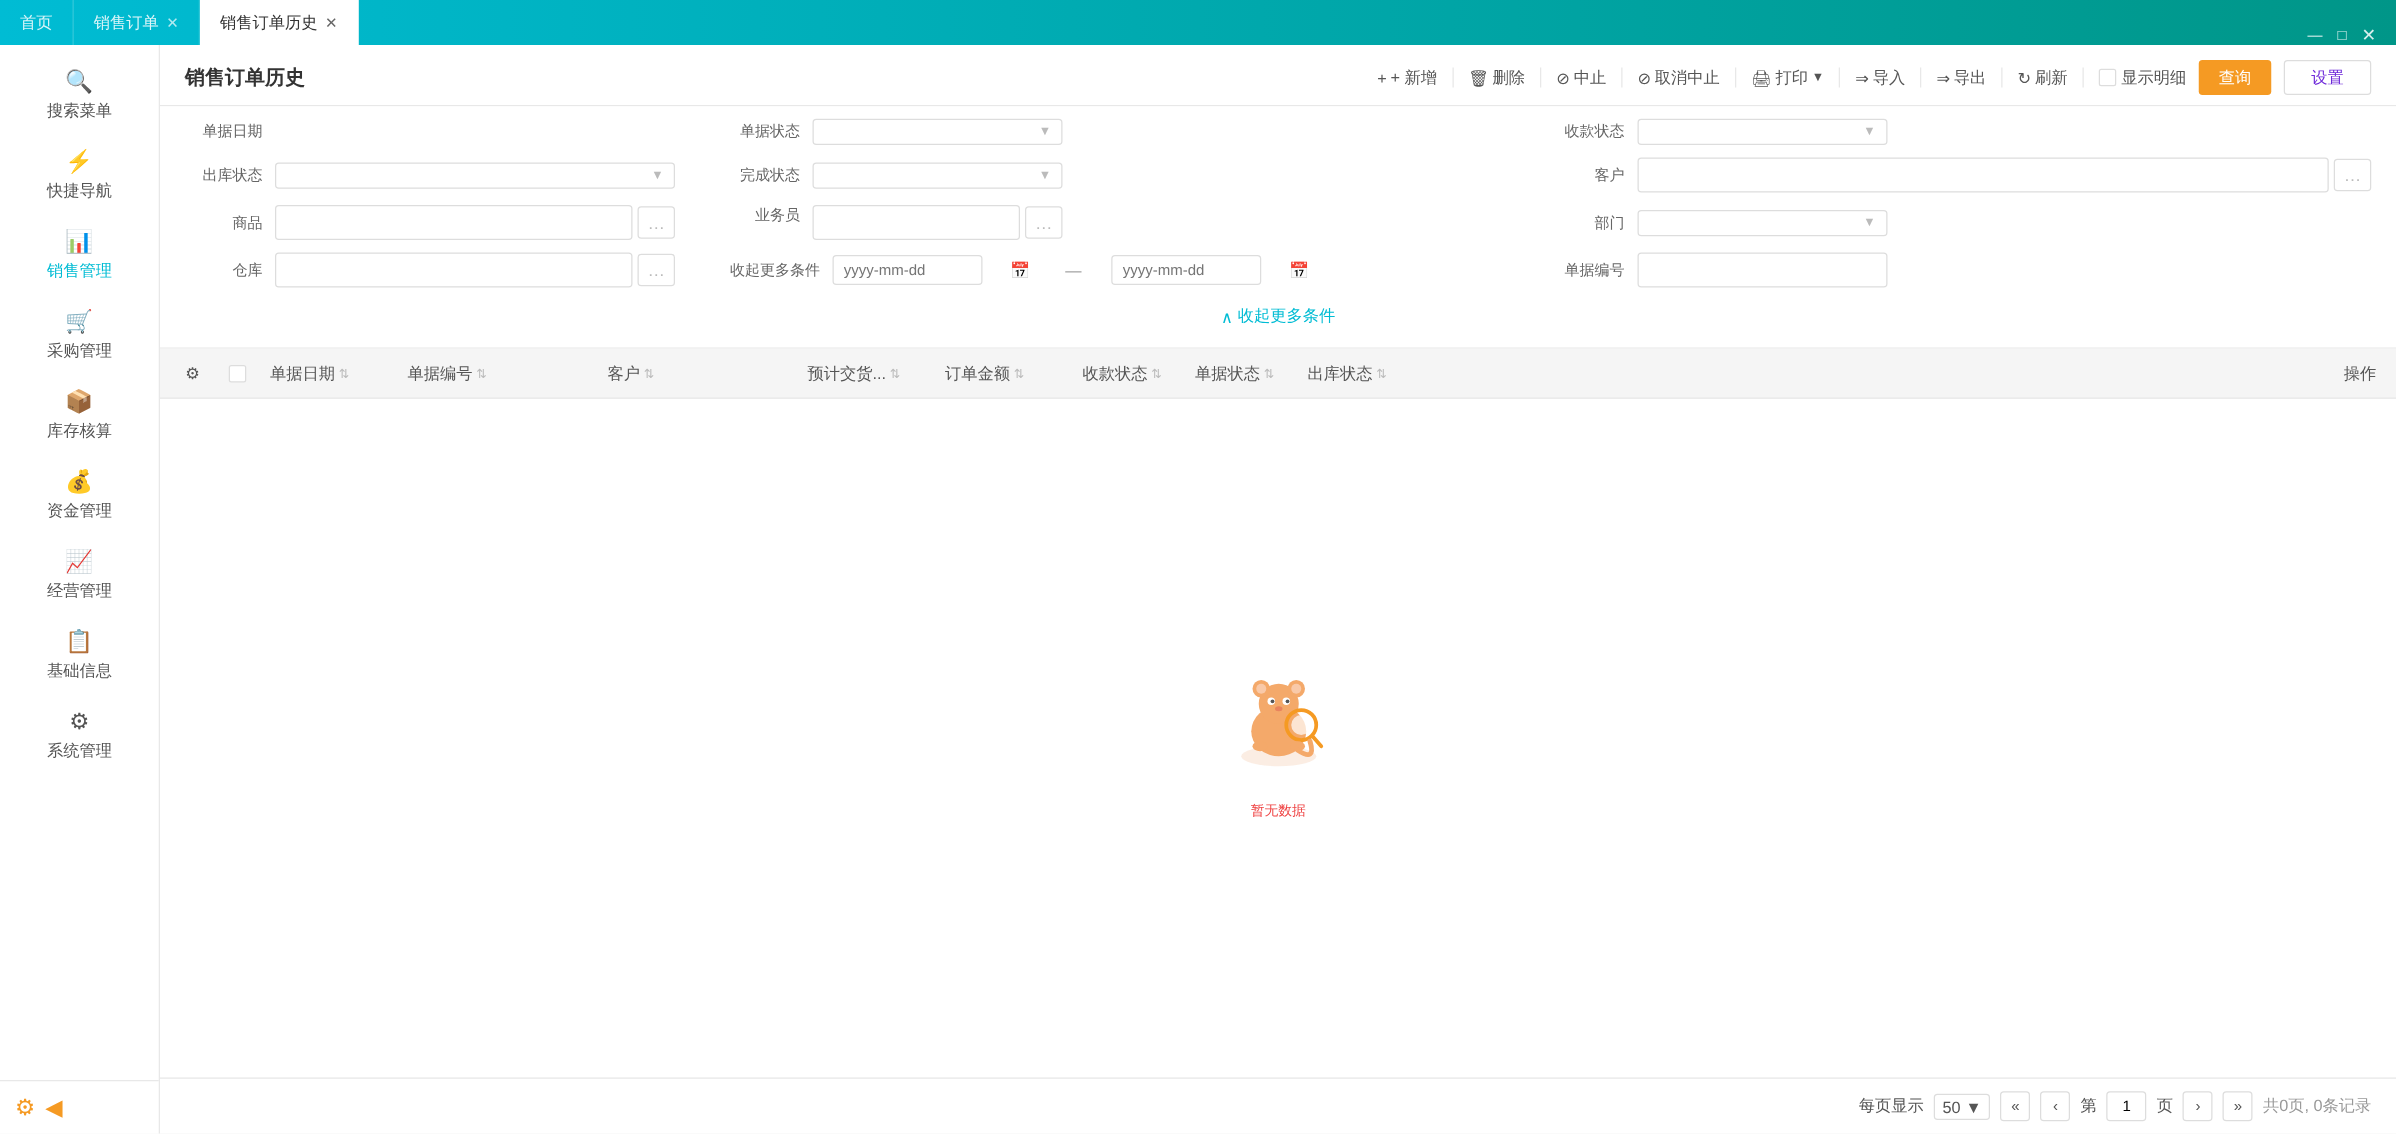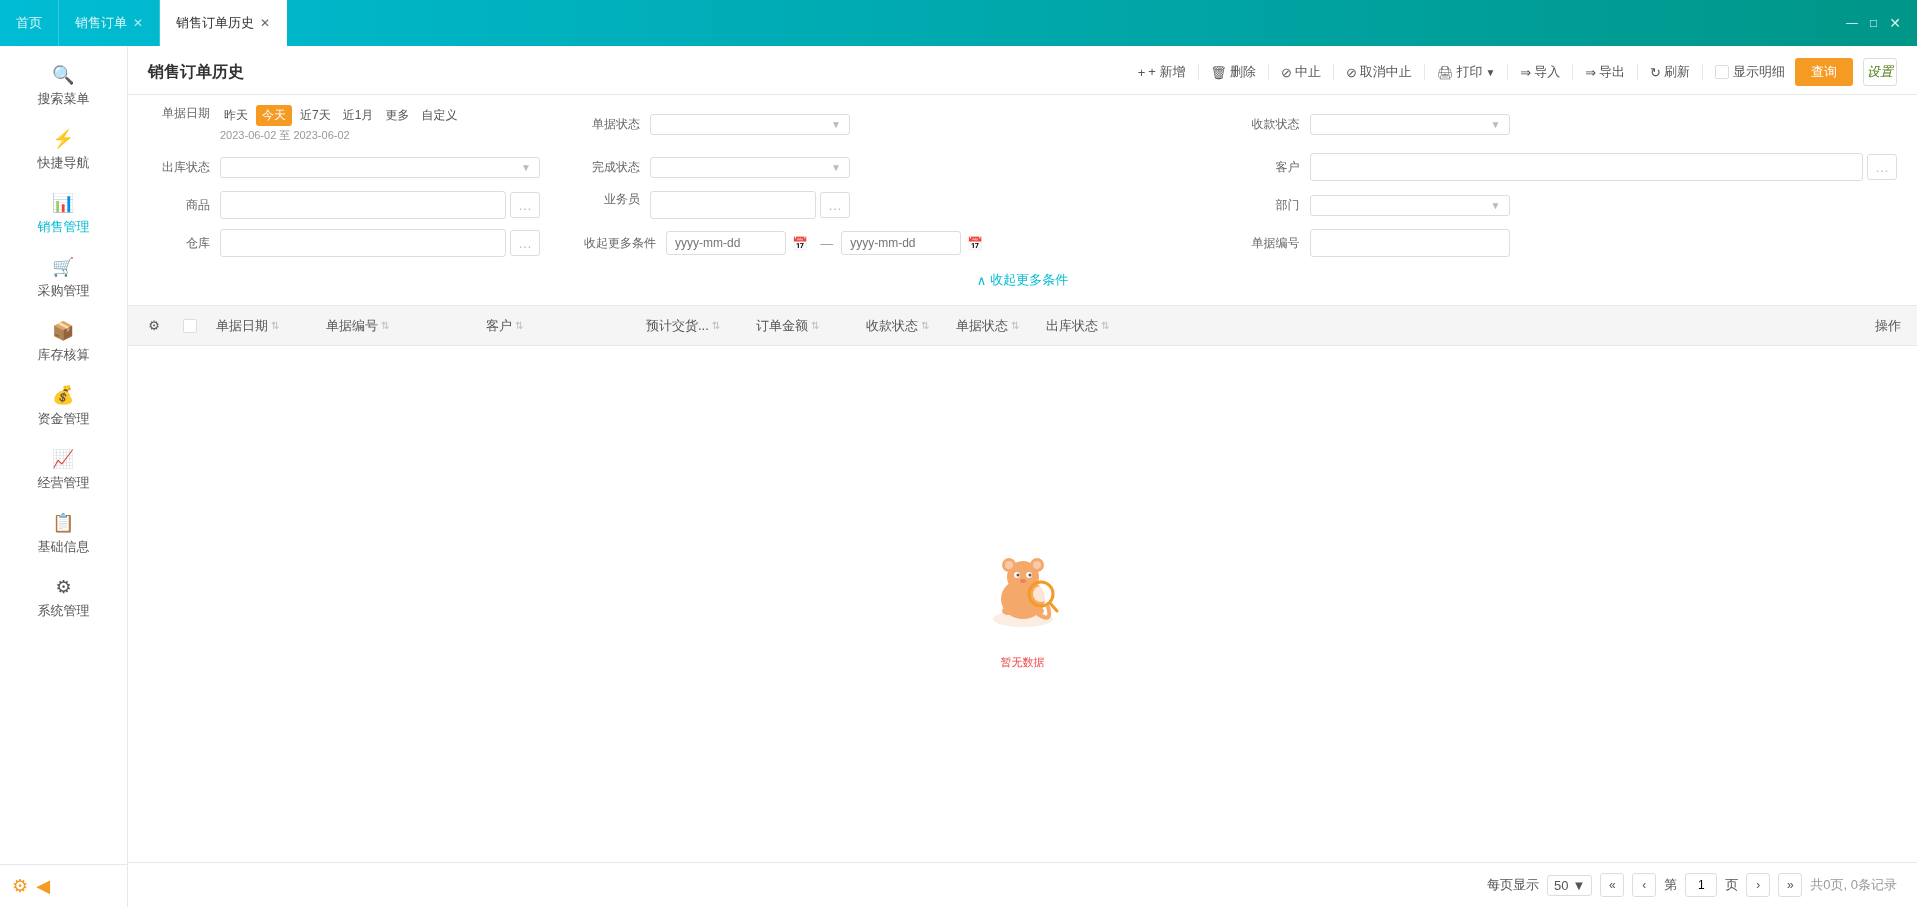--- a/index.html
+++ b/index.html
@@ -1,23 +1,23 @@
 <!DOCTYPE html>
 <html><head>
   <meta charset="utf-8">
   <style>
     * { box-sizing: border-box; margin: 0; padding: 0; font-family: 'Microsoft YaHei', Arial, sans-serif; font-size: 13px; }
     body { display: flex; flex-direction: column; height: 907px; width: 1917px; overflow: hidden; background: #f5f5f5; }
 
     
     .top-bar {
-      height: 46px;
+      height: 36px;
       background: linear-gradient(90deg, #00bcd4, #009688);
       display: flex;
-      align-items: center;
+      align-items: flex-end;
       padding: 0 0 0 0;
       position: relative;
     }
     .top-bar-tabs {
       display: flex;
       align-items: center;
       height: 100%;
       flex: 1;
     }
     .tab-item {
@@ -121,27 +121,26 @@
       background: #f59a23;
       color: #fff;
       border: none;
       border-radius: 3px;
       padding: 5px 16px;
       cursor: pointer;
       font-size: 13px;
     }
     .btn-settings {
       background: #fff;
-      color: #4d7c0f;
-      border: 1px solid #ddd;
-      border-radius: 3px;
-      padding: 4px 3px;
+      color: #6d28d9;
+      border: 1px solid #ddd;
+      border-radius: 3px;
+      padding: 4px 21px;
       cursor: pointer;
       font-size: 13px;
-      font-style: italic;
     }
     .display-toggle { display: flex; align-items: center; gap: 4px; font-size: 12px; color: #555; }
 
     
     .filter-area {
       background: #fff;
       padding: 10px 20px;
       border-bottom: 1px solid #e8e8e8;
     }
     .filter-row {
@@ -456,31 +455,20 @@
         <button class="btn-settings">设置</button>
       </div>
     </div>
 
     <div class="filter-area">
 
       <div class="filter-row">
 
         <div style="display:flex;align-items:flex-start;width:430px;">
           <div class="filter-label">单据日期</div>
-          <div style="display:flex;flex-direction:column;">
-            <div class="date-buttons">
-              <span class="date-btn">昨天</span>
-              <span class="date-btn active">今天</span>
-              <span class="date-btn">近7天</span>
-              <span class="date-btn">近1月</span>
-              <span class="date-btn">更多</span>
-              <span class="date-btn">自定义</span>
-            </div>
-            <div class="date-range">2023-06-02 至 2023-06-02</div>
-          </div>
         </div>
 
         <div style="display:flex;align-items:center;flex:1;">
           <div class="filter-label">单据状态</div>
           <div class="select-control" style="flex:1;max-width:200px;">
             <span></span>
             <span class="select-arrow">▼</span>
           </div>
         </div>
 
@@ -544,21 +532,21 @@
       <div class="filter-row">
         <div style="display:flex;align-items:center;width:430px;">
           <div class="filter-label">仓库</div>
           <div style="display:flex;align-items:center;gap:4px;flex:1;max-width:320px;">
             <div style="flex:1;border:1px solid #ddd;border-radius:3px;padding:4px 8px;min-height:28px;background:#fff;"></div>
             <button class="ellipsis-btn">…</button>
           </div>
         </div>
         <div style="display:flex;align-items:center;flex:1;">
           <div class="filter-label" style="width:88px;">收起更多条件</div>
-          <div style="display:flex;align-items:center;gap:2px;">
+          <div style="display:flex;align-items:center;gap:18px;">
             <input class="date-input" type="text" placeholder="yyyy-mm-dd" style="">
             <span class="date-picker-icon">📅</span>
             <span class="dash">—</span>
             <input class="date-input" type="text" placeholder="yyyy-mm-dd" style="">
             <span class="date-picker-icon">📅</span>
           </div>
         </div>
         <div style="display:flex;align-items:center;flex:1;">
           <div class="filter-label">单据编号</div>
           <div style="flex:1;border:1px solid #ddd;border-radius:3px;padding:4px 8px;min-height:28px;background:#fff;max-width:200px;"></div>

